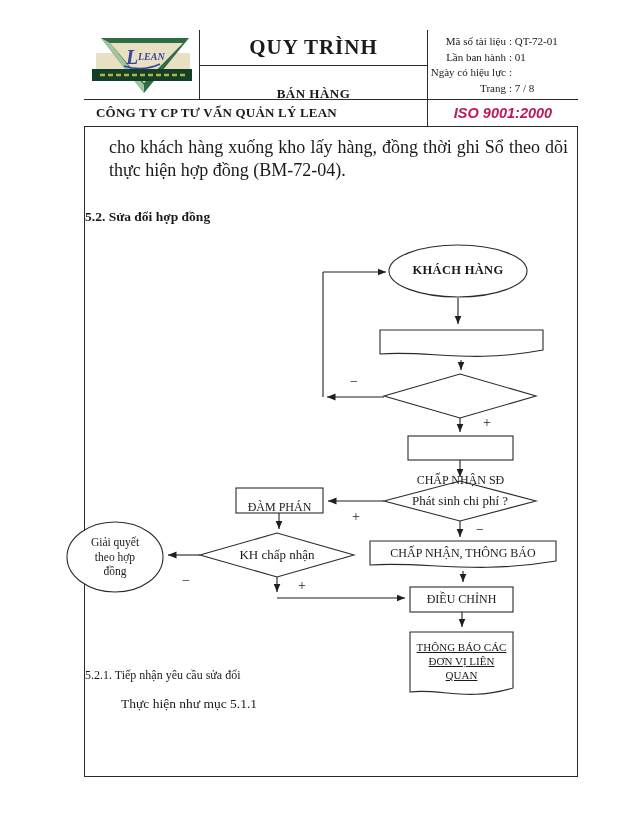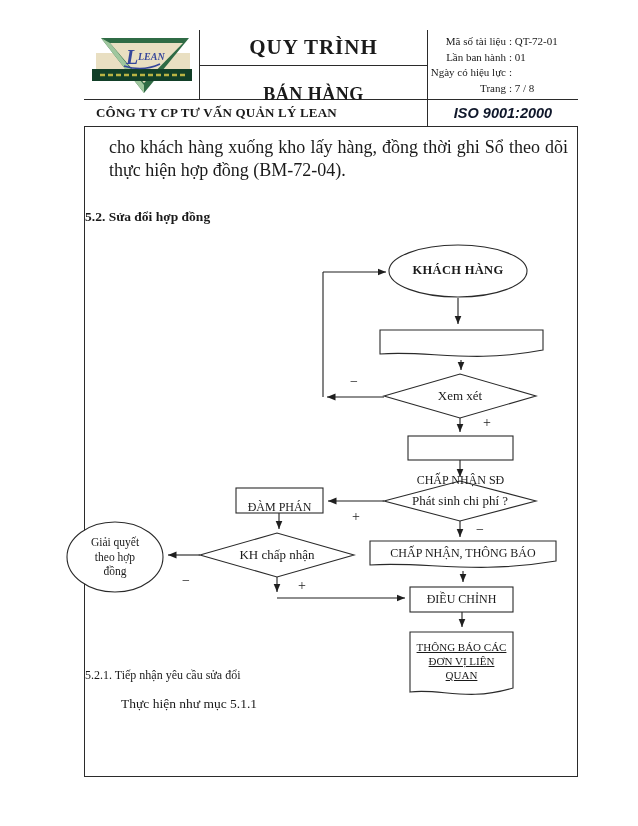--- a/index.html
+++ b/index.html
@@ -16,26 +16,26 @@
   
   .cell { position:absolute; background:#ffffff; }
   .cell-logo    { left:84px;  top:30px;  width:116px; height:70px; border-right:1.2px solid #2b2b2b; border-bottom:1.2px solid #2b2b2b; display:flex; align-items:center; justify-content:center; }
   .cell-title   { left:200px; top:30px;  width:228px; height:36px; border-right:1.2px solid #2b2b2b; border-bottom:1.2px solid #2b2b2b; display:flex; align-items:center; justify-content:center; }
   .cell-subtitle{ left:200px; top:66px;  width:228px; height:34px; border-right:1.2px solid #2b2b2b; border-bottom:1.2px solid #2b2b2b; display:flex; align-items:center; justify-content:center; }
   .cell-meta    { left:428px; top:30px;  width:150px; height:70px; border-bottom:1.2px solid #2b2b2b; padding:4px 4px 0 2px; }
   .cell-company { left:84px;  top:100px; width:344px; height:27px; border-right:1.2px solid #2b2b2b; border-bottom:1.2px solid #2b2b2b; display:flex; align-items:center; padding-left:12px; }
   .cell-iso     { left:428px; top:100px; width:150px; height:27px; border-bottom:1.2px solid #2b2b2b; display:flex; align-items:center; justify-content:center; }
 
   .doc-title { font-size:21px; font-weight:bold; letter-spacing:1px; }
-  .doc-subtitle { font-size:18px; font-weight:bold; letter-spacing:.5px;margin-top:23px; }
+  .doc-subtitle { font-size:13px; font-weight:bold; letter-spacing:.5px;margin-top:23px; }
   .meta-line { display:flex; font-size:11px; line-height:15.5px; }
   .meta-label { flex:0 0 76px; text-align:right; white-space:nowrap; }
   .meta-value { flex:1; padding-left:3px; white-space:nowrap; }
   .company { font-size:13px; font-weight:bold; letter-spacing:.2px; }
-  .iso { font-family:"Liberation Sans", sans-serif; font-size:14.5px; font-weight:bold; font-style:italic; color:#0f172a; }
+  .iso { font-family:"Liberation Sans", sans-serif; font-size:14.5px; font-weight:bold; font-style:italic; color:#be185d; }
 
   
   .paragraph { left:109px; top:136px; width:459px; font-size:18px; line-height:23px; text-align:justify; }
   .sec-heading { left:85px; top:209px; font-size:13.5px; font-weight:bold; }
   .sub-heading { left:85px; top:668px; font-size:12px; }
   .sub-text { left:121px; top:696px; font-size:13.5px; }
 
   
   .flow { left:60px; top:240px; width:520px; height:466px; }
   .flow svg { position:absolute; left:0; top:0; }
@@ -136,21 +136,20 @@
       <rect x="176" y="248" width="87" height="25"></rect>
       <path d="M310,301 H496 V321 C412.3,335 365.8,321 310,325 Z"></path>
       <polygon points="140,315 217,293 294,315 217,337"></polygon>
       <ellipse cx="55" cy="317" rx="48" ry="35"></ellipse>
       <rect x="350" y="347" width="103" height="25"></rect>
       <path d="M350,392 H453 V448 C406.6,462 380.9,448 350,452 Z"></path>
     </g>
   </svg>
 
   <div class="node-label nl-bold" style="left:329px; top:6px;  width:138px; height:50px;">KHÁCH HÀNG</div>
-  <div class="node-label nl-plain" style="left:324px; top:142px; width:152px; height:28px;">Xem xét</div>
   <div class="node-label" style="left:348px; top:196px; width:105px; height:24px;margin-top:32px;">CHẤP NHẬN SĐ</div>
   <div class="node-label nl-plain" style="left:324px; top:247px; width:152px; height:28px;">Phát sinh chi phí ?</div>
   <div class="node-label" style="left:176px; top:248px; width:87px;  height:38px;">ĐÀM PHÁN</div>
   <div class="node-label" style="left:310px; top:301px; width:186px; height:24px;">CHẤP NHẬN, THÔNG BÁO</div>
   <div class="node-label nl-plain" style="left:140px; top:301px; width:154px; height:28px;">KH chấp nhận</div>
   <div class="node-label" style="left:23px;  top:285px; width:64px;  height:64px; font-size:11.5px;">Giải quyết theo hợp đồng</div>
   <div class="node-label" style="left:350px; top:347px; width:91px; height:25px;padding-left:12px;">ĐIỀU CHỈNH</div>
   <div class="node-label" style="left:356px; top:398px; width:91px;  height:48px; font-size:11px;text-decoration:underline;">THÔNG BÁO CÁC ĐƠN VỊ LIÊN QUAN</div>
 
   <div class="edge-label" style="left:290px; top:135px;">−</div>

